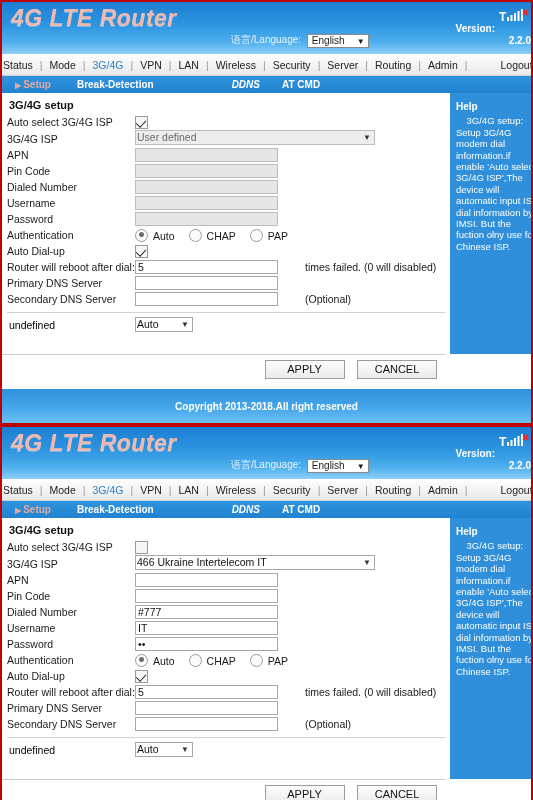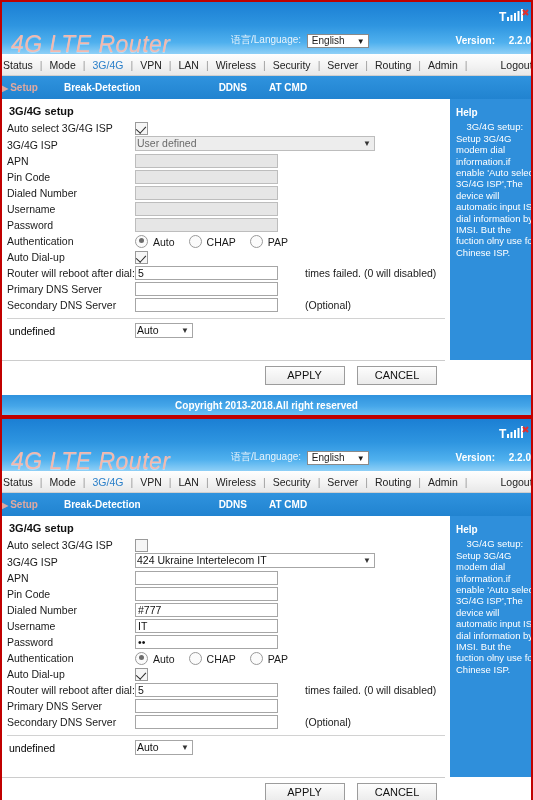--- a/index.html
+++ b/index.html
@@ -27,23 +27,23 @@
 
   
   .hdr {
     position: relative;
     height: 52px;
     background: linear-gradient(180deg, #1b7fd4 0%, #2e95e0 45%, #4fb0ee 78%, #8fd0f7 100%);
     overflow: hidden;
   }
   .brand {
     position: absolute;
-    left: 9px; top: 29px;
+    left: 9px; top: 3px;
     font-size: 23px;
-    font-weight: normal;
+    font-weight: bold;
     font-style: italic;
     letter-spacing: .5px;
     color: #f4b9ae;
     text-shadow: 0 1px 0 rgba(255,255,255,.35);
     white-space: nowrap;
   }
   .lang-wrap {
     position: absolute;
     left: 229px; top: 31px;
     font-size: 10px;
@@ -56,21 +56,21 @@
     border: 1px solid #8a8a8a;
     color: #1a1a1a;
     font-size: 10px;
     padding: 0px 3px 1px 4px;
     vertical-align: -1px;
     margin-left: 3px;
   }
   .lang-sel .caret { font-size: 8px; margin-left: 12px; }
   .ver-label {
     position: absolute;
-    right: 36px; top: 33px;
+    right: 36px; top: 21px;
     font-size: 10px;
     color: #ffffff;
     font-weight: bold;
     white-space: nowrap;
   }
   .ver-num {
     position: absolute;
     right: 0px; top: 33px;
     font-size: 10px;
     color: #ffffff;
@@ -97,35 +97,36 @@
   }
   .nav a {
     color: #222; text-decoration: none; white-space: nowrap;
   }
   .nav a.active { color: #2a7fc9; }
   .nav .sep { color: #9b9b9b; padding: 0 7px; }
   .nav .logout-slot { margin-left: 26px; }
 
   
   .subnav {
-    height: 23px;
+    height: 17px;
     background: linear-gradient(180deg, #2f93de 0%, #2183d0 100%);
     display: flex;
     align-items: center;
     font-size: 10px;
     font-weight: bold;
     color: #ffffff;
+    padding-left: 13px;
     box-sizing: border-box;
   }
   .subnav .itm { white-space: nowrap; }
   .subnav .itm.cur { color: #e0a9a0; }
   .subnav .arrow { font-size: 8px; margin-right: 2px; color: #e0a9a0; }
   .s1 { margin-right: 26px; }
   .s2 { margin-right: 78px; }
-  .s3 { margin-right: 22px; }
+  .s3 { margin-right: 22px; font-style: italic; }
 
   
   .body-row {
     display: flex;
     align-items: stretch;
     background: #737373;
   }
   .content {
     flex: 0 0 443px;
     width: 443px;
@@ -255,21 +256,21 @@
     font-size: 11px;
     color: #111;
     border: 1px solid #9c9c9c;
     background: linear-gradient(180deg, #fdfdfd 0%, #ebebeb 100%);
     padding: 2px 8px 3px 8px;
     margin-left: 8px;
     font-family: "Liberation Sans", sans-serif;
   }
 
   .footer {
-    height: 20px;
+    height: 34px;
     background: linear-gradient(180deg, #2f92dd 0%, #45a6e9 55%, #6cc0f3 100%);
     color: #ffffff;
     font-size: 10px;
     font-weight: bold;
     display: flex;
     align-items: center;
     justify-content: center;
   }
   .gap { height: 5px; background: #ffffff; }
 </style>
@@ -498,21 +499,21 @@
         <table class="form">
           <tbody>
               <tr>
             <td class="lbl">Auto select 3G/4G ISP</td>
             <td class="fld"><span class="cb"></span></td>
             <td class="note"></td>
           </tr>
           <tr>
             <td class="lbl">3G/4G ISP</td>
             <td class="fld" colspan="2">
-              <span class="sel isp"><span>424 Ukraine Intertelecom IT</span><span class="cv">▼</span></span>
+              <span class="sel isp"><span>466 Ukraine Intertelecom IT</span><span class="cv">▼</span></span>
             </td>
           </tr>
           <tr>
             <td class="lbl">APN</td>
             <td class="fld"><input class="txt" value="" style=""></td>
             <td class="note"></td>
           </tr>
           <tr>
             <td class="lbl">Pin Code</td>
             <td class="fld"><input class="txt" value="" style=""></td>

